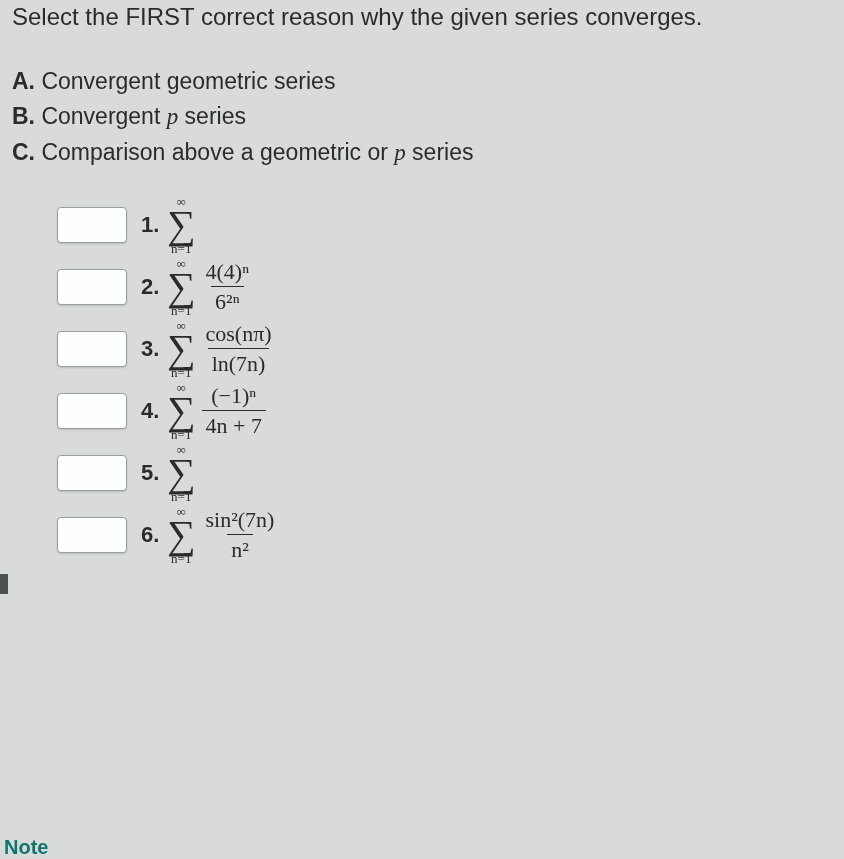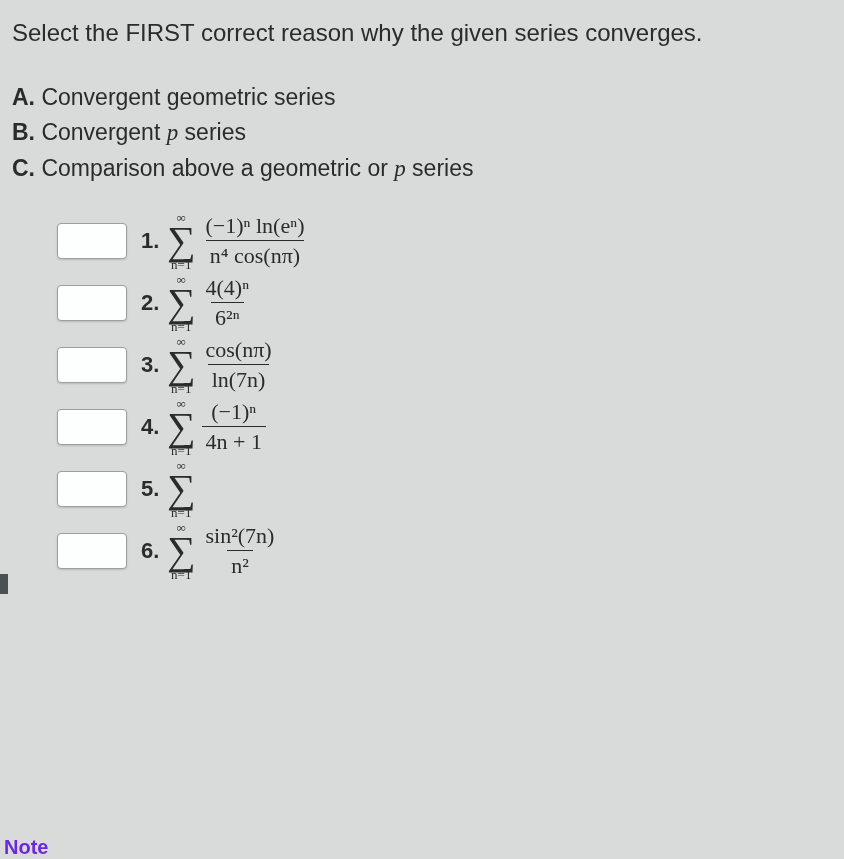--- a/index.html
+++ b/index.html
@@ -9,21 +9,21 @@
     }
     body {
       font-family: Arial, Helvetica, sans-serif;
       background: #d8dbda;
       width: 844px;
       height: 859px;
       overflow: hidden;
       position: relative;
     }
     .content {
-      padding: 16px 12px;
+      padding: 0 12px;
       color: #2a2c2b;
     }
     .prompt {
       font-size: 24px;
       font-weight: 400;
       margin-bottom: 30px;
       line-height: 1.4;
     }
     .options {
       margin-bottom: 24px;
@@ -99,21 +99,21 @@
       text-align: center;
       border-top: 1.5px solid #2a2c2b;
       padding: 2px 4px 0 4px;
     }
     .note {
       position: absolute;
       bottom: 0;
       left: 4px;
       font-size: 20px;
       font-weight: 700;
-      color: #6d28d9;
+      color: #0f766e;
     }
     .left-tick {
       position: absolute;
       left: 0;
       top: 574px;
       width: 8px;
       height: 20px;
       background: #4a5150;
     }
   </style>
@@ -145,24 +145,20 @@
 
     <div class="prob-row">
       <div class="answer-box"></div>
       <div class="prob-num">1.</div>
       <div class="math">
         <span class="sigma-block">
           <span class="sigma-top">∞</span>
           <span class="sigma-sym">∑</span>
           <span class="sigma-bot">n=1</span>
         </span>
-        <span class="frac">
-          <span class="num">(−1)ⁿ ln(eⁿ)</span>
-          <span class="den">n⁴ cos(nπ)</span>
-        </span>
       </div>
     </div>
 
     <div class="prob-row">
       <div class="answer-box"></div>
       <div class="prob-num">2.</div>
       <div class="math">
         <span class="sigma-block">
           <span class="sigma-top">∞</span>
           <span class="sigma-sym">∑</span>
@@ -195,21 +191,21 @@
       <div class="answer-box"></div>
       <div class="prob-num">4.</div>
       <div class="math">
         <span class="sigma-block">
           <span class="sigma-top">∞</span>
           <span class="sigma-sym">∑</span>
           <span class="sigma-bot">n=1</span>
         </span>
         <span class="frac">
           <span class="num">(−1)ⁿ</span>
-          <span class="den">4n + 1</span>
+          <span class="den">4n + 7</span>
         </span>
       </div>
     </div>
 
     <div class="prob-row">
       <div class="answer-box"></div>
       <div class="prob-num">5.</div>
       <div class="math">
         <span class="sigma-block">
           <span class="sigma-top">∞</span>

